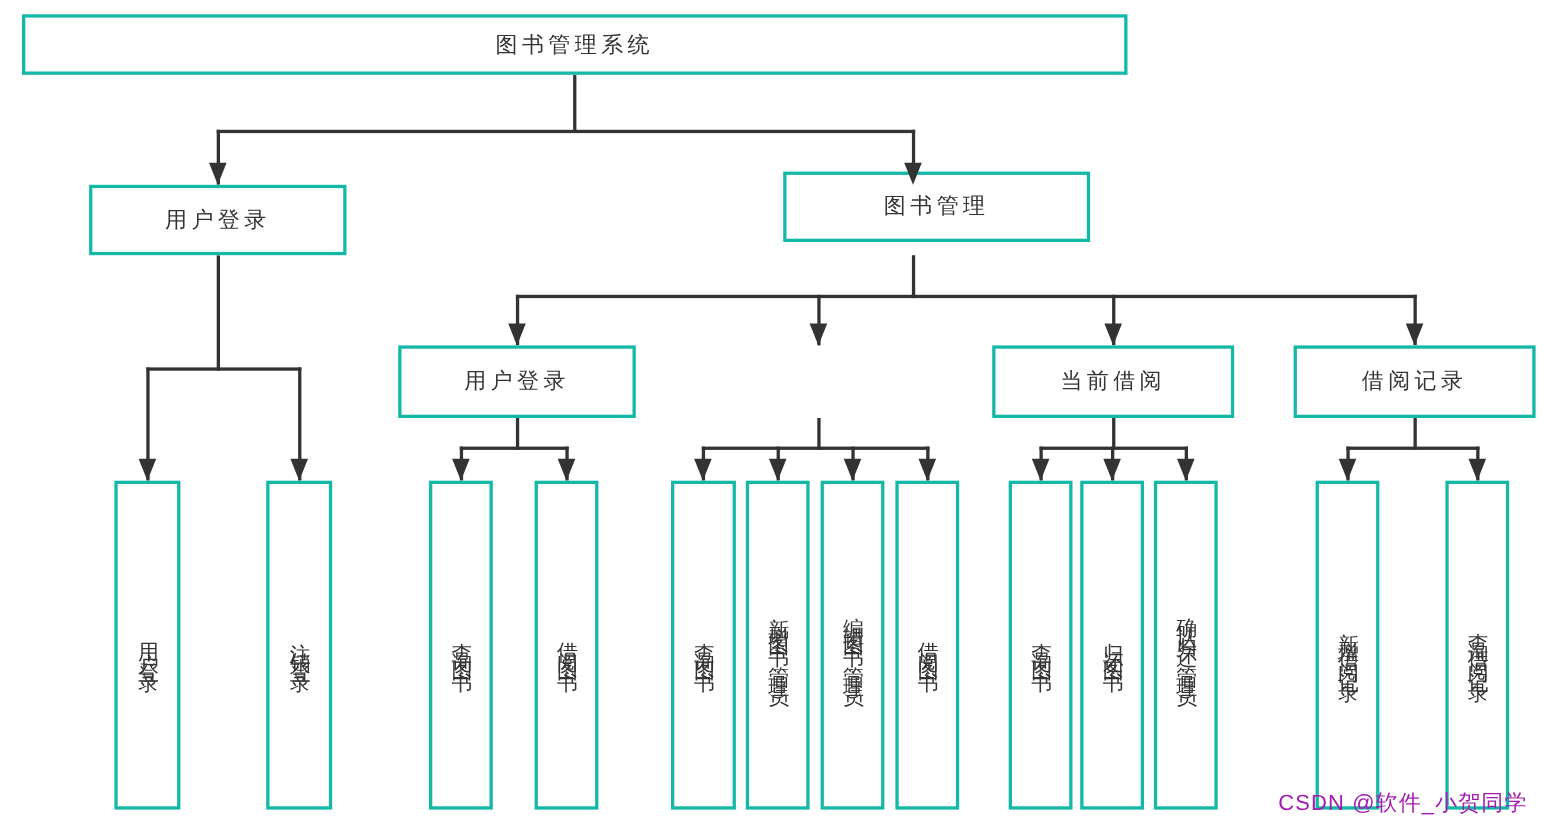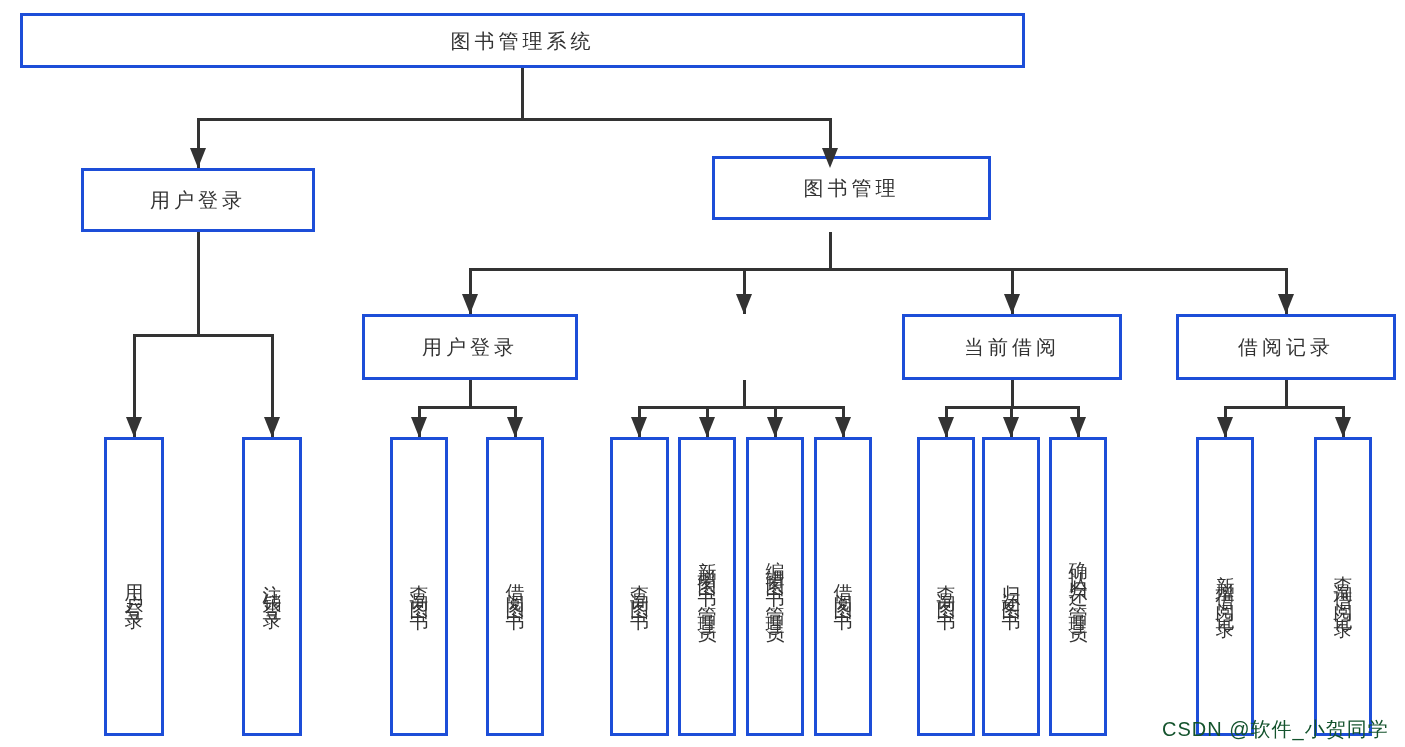--- a/index.html
+++ b/index.html
@@ -1,41 +1,41 @@
 <!DOCTYPE html>
 <html><head>
 <meta charset="utf-8">
 <style>
   html,body{margin:0;padding:0;background:#ffffff;}
   .canvas{
     position:relative;width:1405px;height:747px;background:#ffffff;
     font-family:"Liberation Sans","DejaVu Sans",sans-serif;overflow:hidden;
   }
   .box{
-    position:absolute;box-sizing:border-box;border:3px solid #1d4ed8;
+    position:absolute;box-sizing:border-box;border:3px solid #14b8a6;
     background:#ffffff;display:flex;align-items:center;justify-content:center;
   }
   .lbl{
     color:#333333;font-size:20px;letter-spacing:4px;white-space:nowrap;line-height:1;
   }
   .box.v .lbl{
     writing-mode:vertical-rl;text-orientation:mixed;
     font-size:19px;letter-spacing:9px;line-height:1.15;white-space:normal;
   }
   .vl,.hl{position:absolute;background:#333333;}
   .vl{width:3px;}
   .hl{height:3px;}
   .ar{
     position:absolute;width:0;height:0;
     border-left:8px solid transparent;border-right:8px solid transparent;
     border-top:20px solid #333333;
   }
   .wm{
     position:absolute;left:1162px;top:716px;z-index:6;
-    color:#14532d;font-size:20px;letter-spacing:1px;white-space:nowrap;text-align:right;
+    color:#a21caf;font-size:20px;letter-spacing:1px;white-space:nowrap;text-align:right;
   }
   .box{z-index:2;}
   .ar{z-index:3;}
 </style>
 </head>
 <body>
 
 <div class="canvas">
 
   <div class="vl" style="left:520.5px;top:68px;height:52px;"></div>

